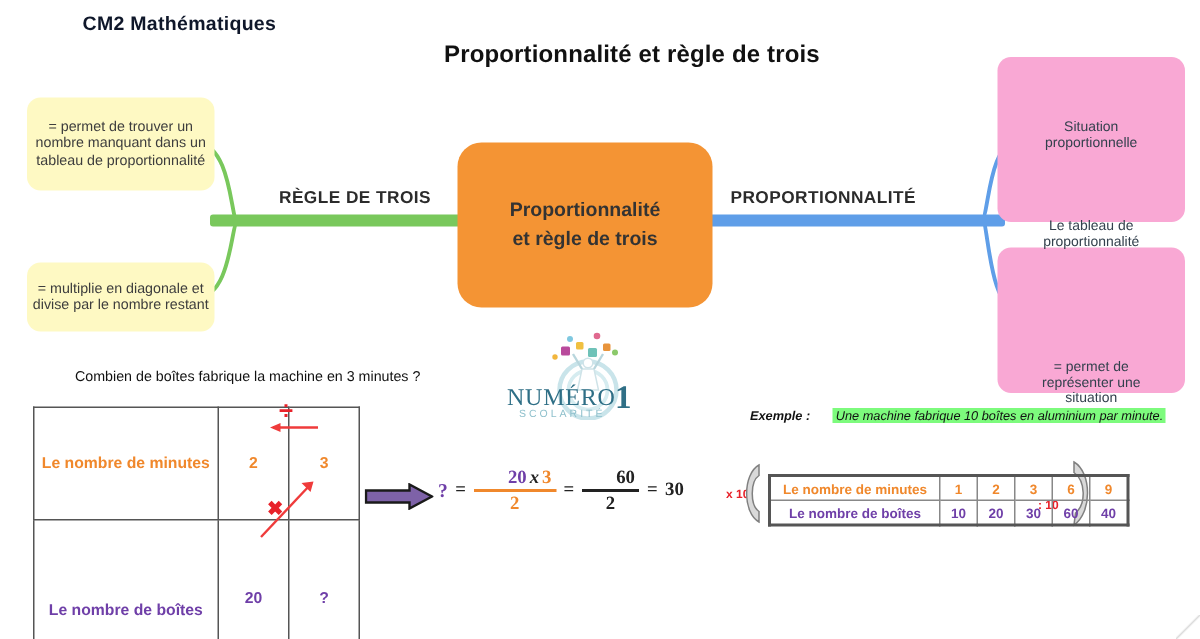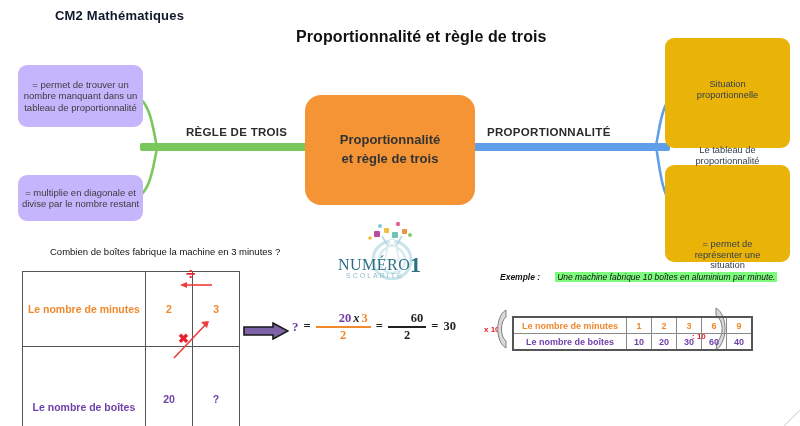--- a/index.html
+++ b/index.html
@@ -24,31 +24,31 @@
   
   .node {
     box-sizing:border-box;
     display:flex; flex-direction:column;
     align-items:center; justify-content:center;
     text-align:center;
     color:#333;
     line-height:1.18;
   }
   .green-node {
-    background:#c4b5fd;
+    background:#fef9c3;
     border-radius:9px;
     font-size:9.5px;
     color:#3d3d3d;
     padding:4px 2px;
   }
   #green-node-1 { left:18px; top:65px; width:125px; height:62px; }
   #green-node-2 { left:18px; top:175px; width:125px; height:46px; }
 
   .blue-node {
-    background:#eab308;
+    background:#f9a8d4;
     border-radius:9px;
     font-size:9.3px;
     color:#33404d;
     padding:4px 22px;
   }
   #blue-node-1 { left:665px; top:38px; width:125px; height:110px; }
   #blue-node-2 { left:665px; top:165px; width:125px; height:97px;gap:36px; }
   .blue-node .np { margin:0; }
   .blue-node .gap { height:7px; }
 

